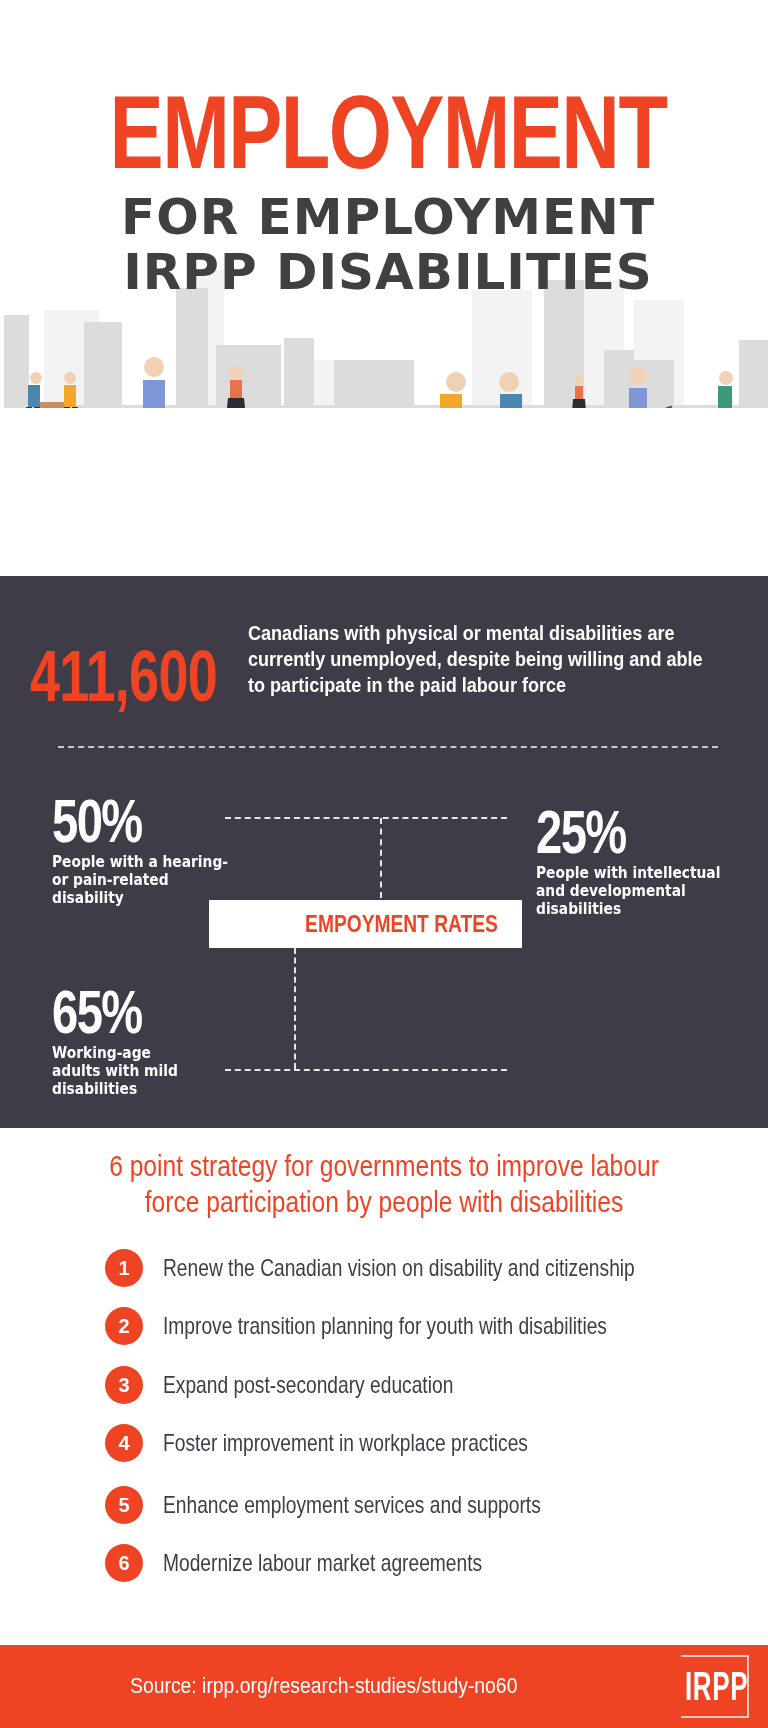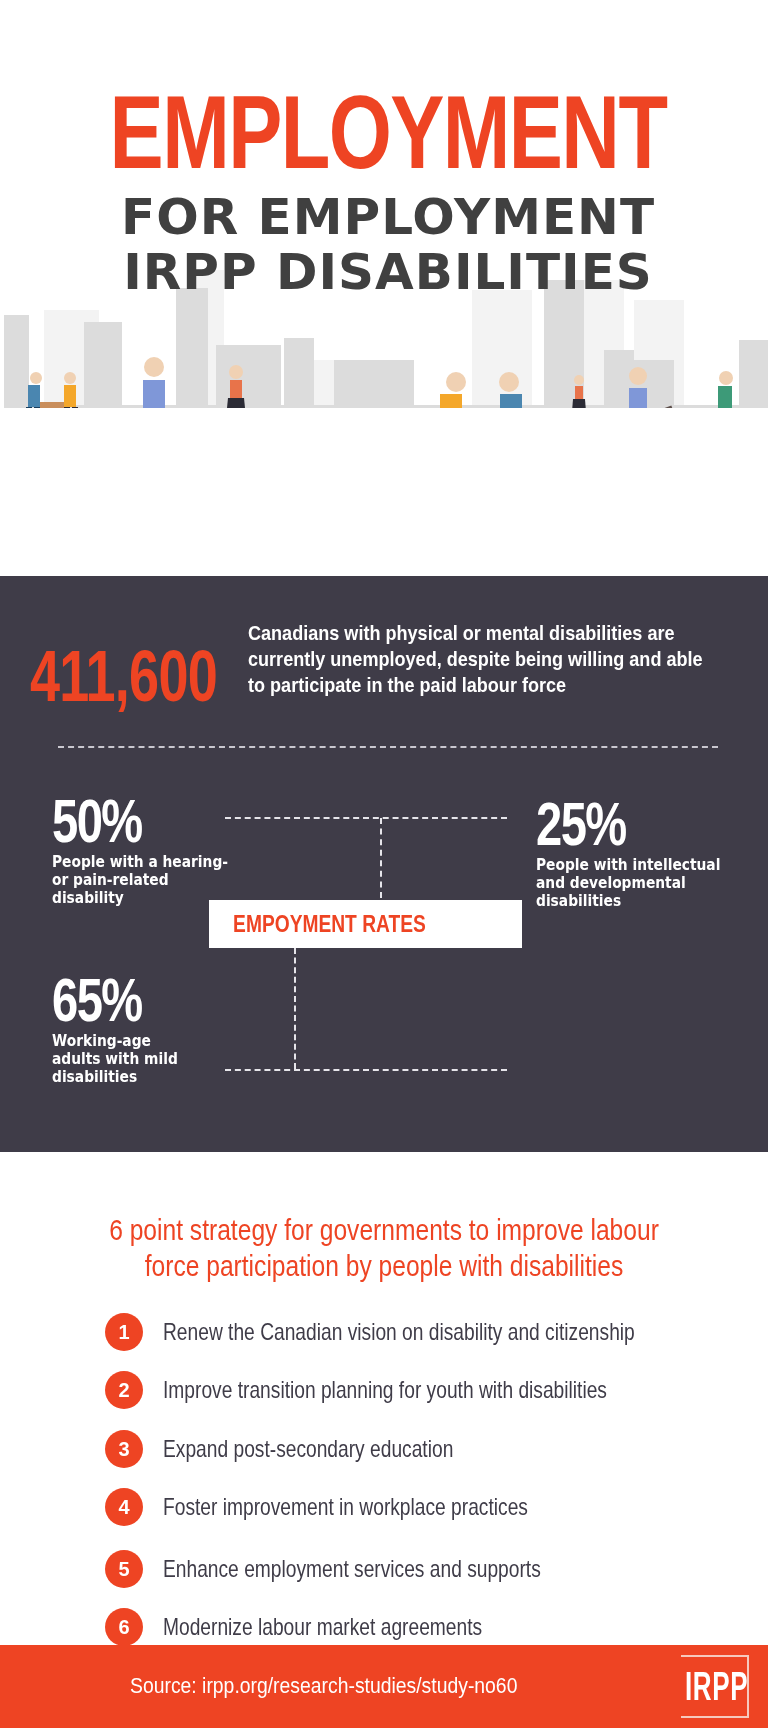--- a/index.html
+++ b/index.html
@@ -16,30 +16,30 @@
 
   
   .stats { position: absolute; left: 0; top: 576px; width: 768px; height: 576px; background: #3f3c48; font-weight: bold; }
   .big-number { position: absolute; left: 30px; top: 60px; font-family: "Liberation Sans", sans-serif; font-size: 72px; line-height: 80px; color: #ee4423; transform: scaleX(0.75); transform-origin: left; letter-spacing: -1px; }
   .intro-text { position: absolute; left: 248px; top: 44px; width: 480px; font-family: "Liberation Sans", sans-serif; font-size: 21px; line-height: 26px; color: #ffffff; transform: scaleX(0.86); transform-origin: left; white-space: nowrap; }
   .divider { position: absolute; left: 58px; top: 170px; width: 660px; border-top: 2px dashed #c9c7cf; }
   .stat { position: absolute; color: #ffffff; margin-top: 18px; }
   .stat .pct { font-family: "Liberation Sans", sans-serif; font-size: 62px; line-height: 64px; transform: scaleX(0.76); transform-origin: left; letter-spacing: -2px; display: block; }
   .stat .desc { font-family: "DejaVu Sans", sans-serif; font-size: 15px; line-height: 18px; transform: scaleX(0.92); transform-origin: left; display: block; white-space: nowrap; }
   .stat.tl { left: 52px; top: 195px; }
-  .stat.tr { left: 536px; top: 198px; }
-  .stat.bl { left: 52px; top: 374px; }
+  .stat.tr { left: 536px; top: 206px; }
+  .stat.bl { left: 52px; top: 386px; }
   .stat.br { left: 536px; top: 395px; }
   .hline { position: absolute; border-top: 2px dashed #e6e5ea; }
   .vline { position: absolute; border-left: 2px dashed #e6e5ea; }
-  .rates-box { position: absolute; left: 209px; top: 324px; width: 313px; height: 48px; background: #ffffff; display: flex; align-items: center; justify-content: flex-start; }
+  .rates-box { position: absolute; left: 209px; top: 324px; width: 313px; height: 48px; background: #ffffff; display: flex; align-items: center; justify-content: flex-end; }
   .rates-box span { font-family: "Liberation Sans", sans-serif; font-size: 24px; color: #ee4423; transform: scaleX(0.8); display: inline-block; white-space: nowrap; }
 
   
-  .strategy { position: absolute; left: 0; top: 1192px; width: 768px; height: 493px; background: #ffffff; }
+  .strategy { position: absolute; left: 0; top: 1128px; width: 768px; height: 493px; background: #ffffff; }
   .strategy-title { position: absolute; left: 0; top: 20px; width: 768px; text-align: center; font-family: "Liberation Sans", sans-serif; font-size: 30px; line-height: 36px; color: #ee4423; transform: scaleX(0.82); transform-origin: center; }
   .item { position: absolute; left: 105px; height: 38px; display: flex; align-items: center; }
   .item .num { width: 38px; height: 38px; border-radius: 50%; background: #ee4423; color: #ffffff; font-family: "Liberation Sans", sans-serif; font-weight: 700; font-size: 20px; display: flex; align-items: center; justify-content: center; flex-shrink: 0; }
   .item .txt { margin-left: 20px; font-family: "Liberation Sans", sans-serif; font-size: 24px; color: #3f3c48; transform: scaleX(0.8); transform-origin: left; white-space: nowrap; }
 
   
   .footer { position: absolute; left: 0; top: 1645px; width: 768px; height: 83px; background: #ee4423; padding-left: 32px; }
   .source { position: absolute; left: 130px; top: 28px; font-family: "Liberation Sans", sans-serif; font-size: 22px; color: #ffffff; transform: scaleX(0.88); transform-origin: left; white-space: nowrap; }
   .logo { position: absolute; left: 681px; top: 10px; width: 68px; height: 54px; }
   .logo-frame { position: absolute; left: 0; top: 0; width: 68px; height: 63px; border: 2px solid #f6c9bd; border-left: none; }

